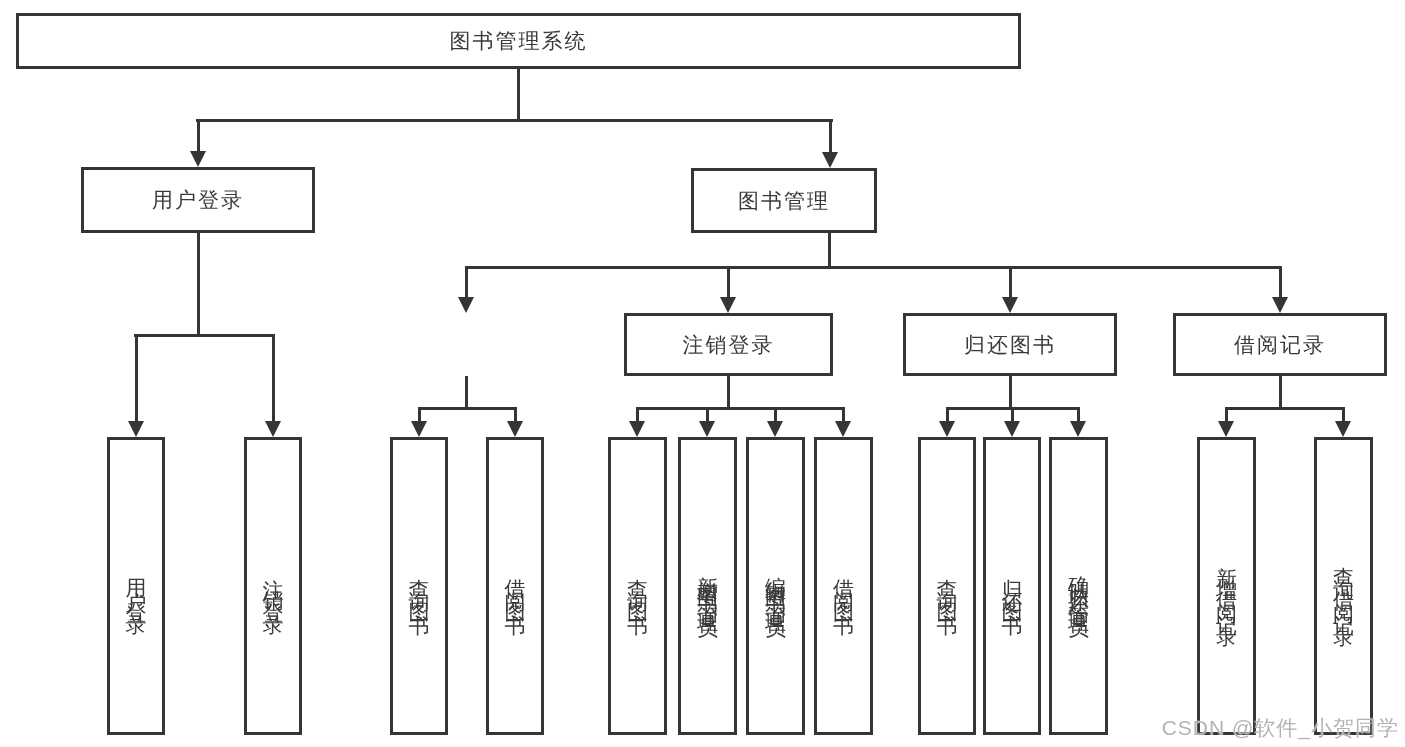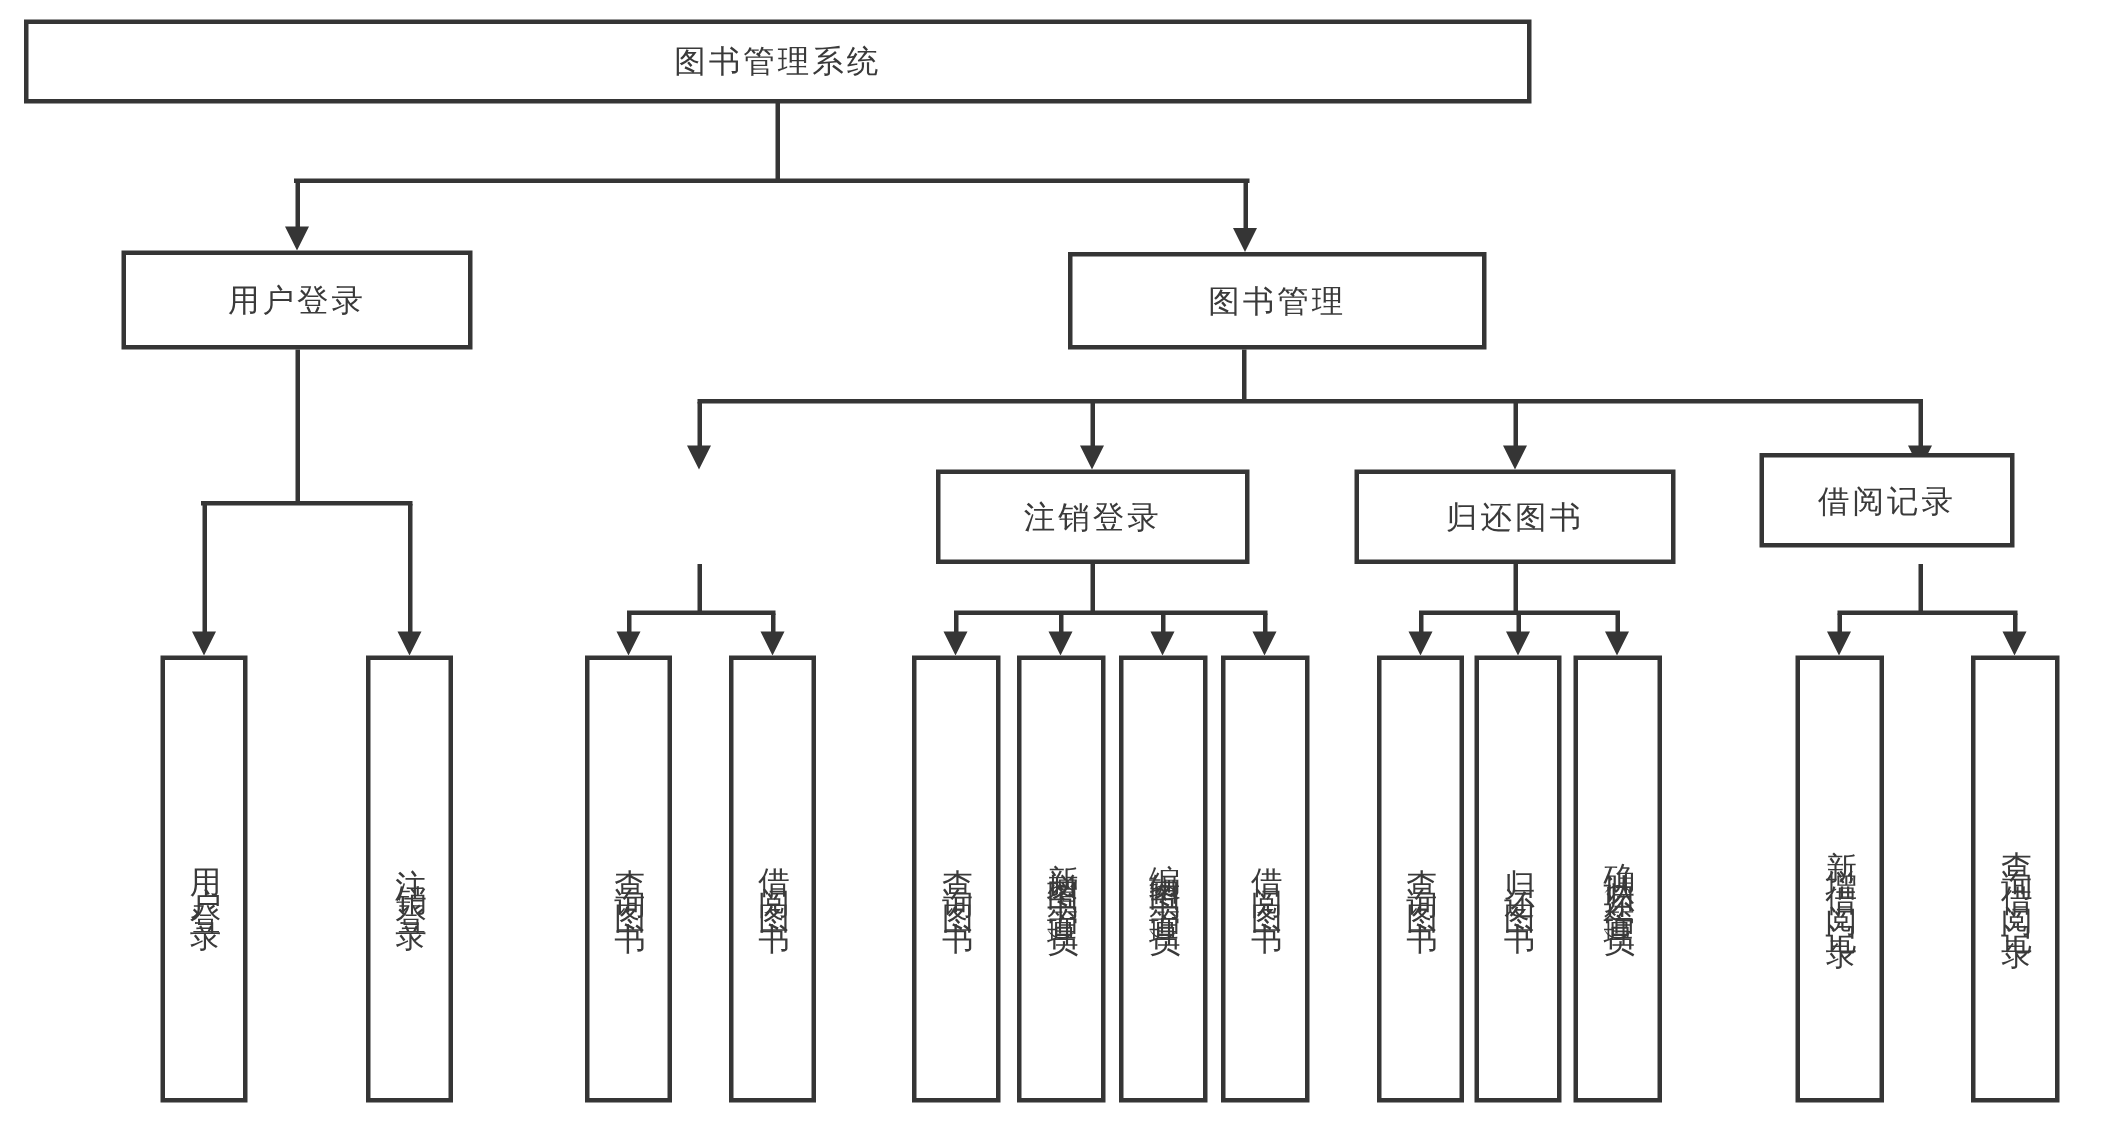--- a/index.html
+++ b/index.html
@@ -57,21 +57,21 @@
   </div>
 
   <div class="vline" style="left:517px;top:68px;height:53px;"></div>
   <div class="hline" style="left:196px;top:119px;width:637px;"></div>
   <div class="arrow" style="left:198px;top:120px;height:47px;"></div>
   <div class="arrow" style="left:830px;top:120px;height:48px;"></div>
 
   <div class="box" style="left:81px;top:167px;width:234px;height:66px;">
     <span class="hlabel">用户登录</span>
   </div>
-  <div class="box" style="left:712px;top:168px;width:279px;height:65px;">
+  <div class="box" style="left:691px;top:168px;width:186px;height:65px;">
     <span class="hlabel">图书管理</span>
   </div>
 
   <div class="vline" style="left:197px;top:233px;height:103px;"></div>
   <div class="hline" style="left:134px;top:334px;width:141px;"></div>
   <div class="arrow" style="left:136px;top:336px;height:101px;"></div>
   <div class="arrow" style="left:273px;top:336px;height:101px;"></div>
 
   <div class="vline" style="left:828px;top:233px;height:35px;"></div>
   <div class="hline" style="left:465px;top:266px;width:817px;"></div>
@@ -79,21 +79,21 @@
   <div class="arrow" style="left:728px;top:268px;height:45px;"></div>
   <div class="arrow" style="left:1010px;top:268px;height:45px;"></div>
   <div class="arrow" style="left:1280px;top:268px;height:45px;"></div>
 
   <div class="box" style="left:624px;top:313px;width:209px;height:63px;">
     <span class="hlabel">注销登录</span>
   </div>
   <div class="box" style="left:903px;top:313px;width:214px;height:63px;">
     <span class="hlabel">归还图书</span>
   </div>
-  <div class="box" style="left:1173px;top:302px;width:170px;height:63px;">
+  <div class="box" style="left:1173px;top:313px;width:214px;height:63px;">
     <span class="hlabel">借阅记录</span>
   </div>
 
   <div class="vline" style="left:465px;top:376px;height:33px;"></div>
   <div class="hline" style="left:418px;top:407px;width:99px;"></div>
   <div class="arrow" style="left:419px;top:409px;height:28px;"></div>
   <div class="arrow" style="left:515px;top:409px;height:28px;"></div>
 
   <div class="vline" style="left:727px;top:376px;height:33px;"></div>
   <div class="hline" style="left:636px;top:407px;width:209px;"></div>
@@ -150,14 +150,15 @@
     <span class="vtext long">确认归还（管理员）</span>
   </div>
 
   <div class="box leaf" style="left:1197px;width:59px;">
     <span class="vtext">新增借阅记录</span>
   </div>
   <div class="box leaf" style="left:1314px;width:59px;">
     <span class="vtext">查询借阅记录</span>
   </div>
 
+  <div class="watermark">CSDN @软件_小贺同学</div>
 
 </div>
 
 </body></html>

